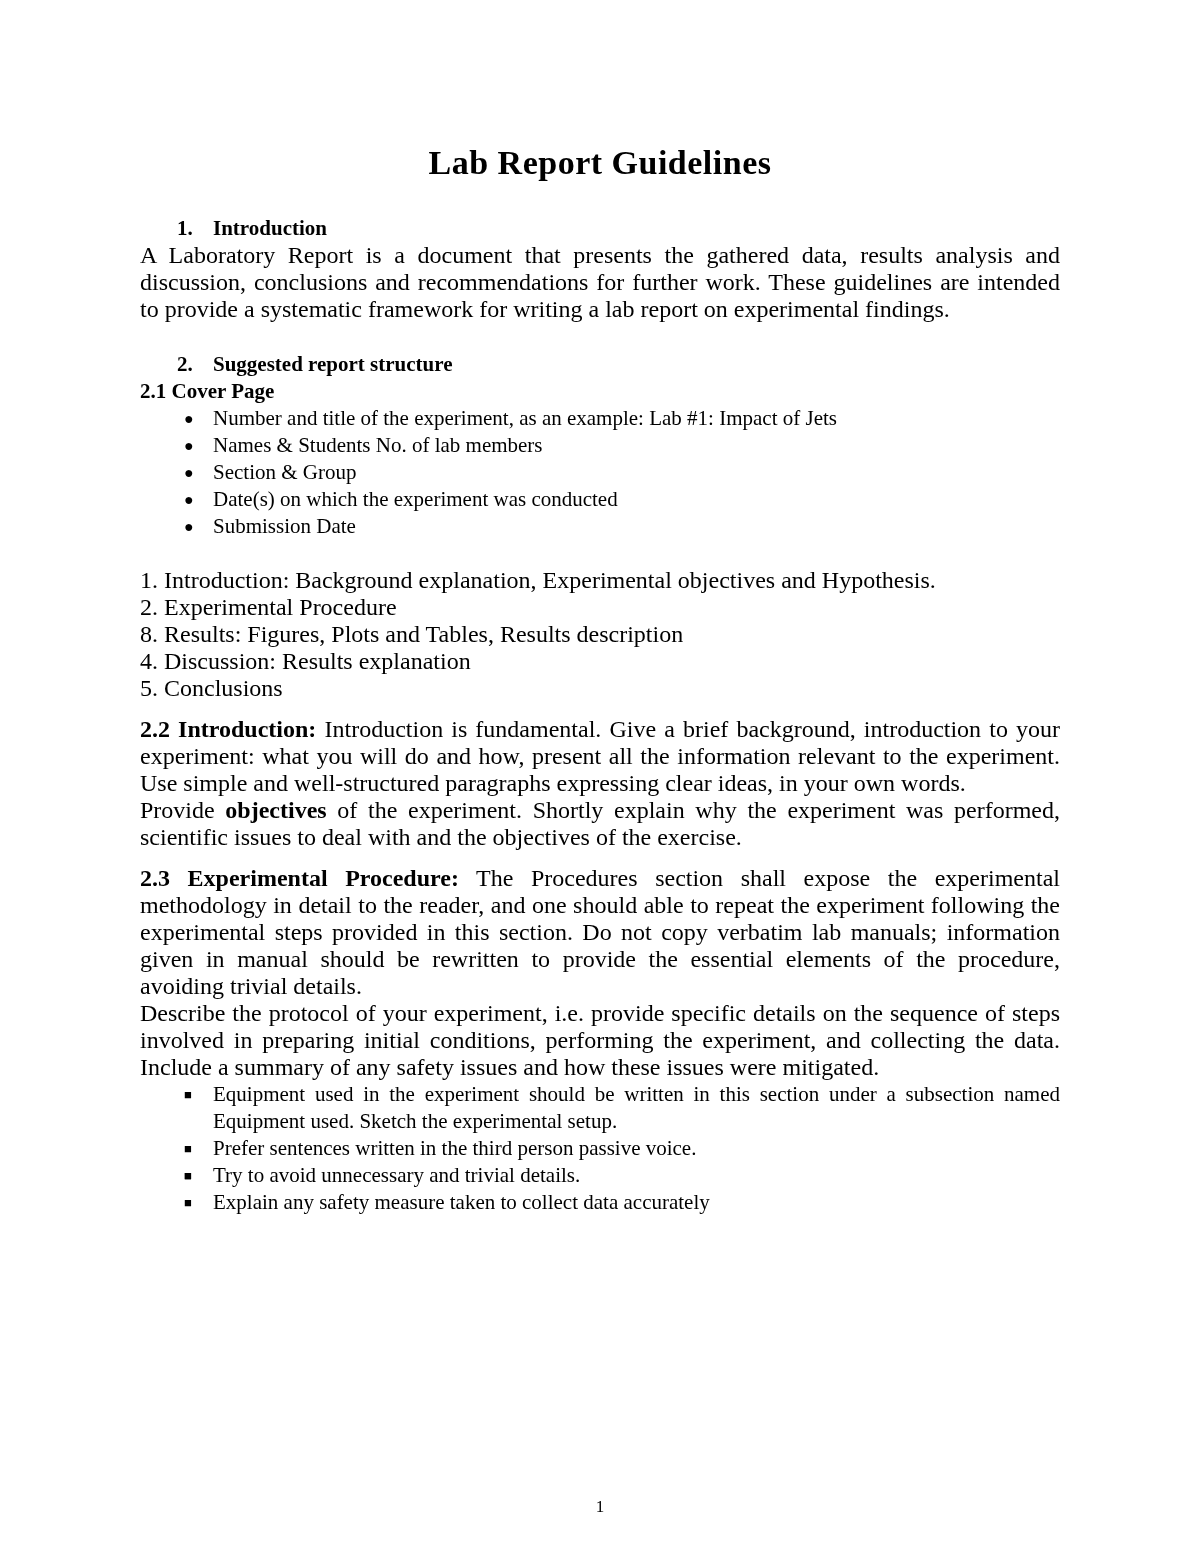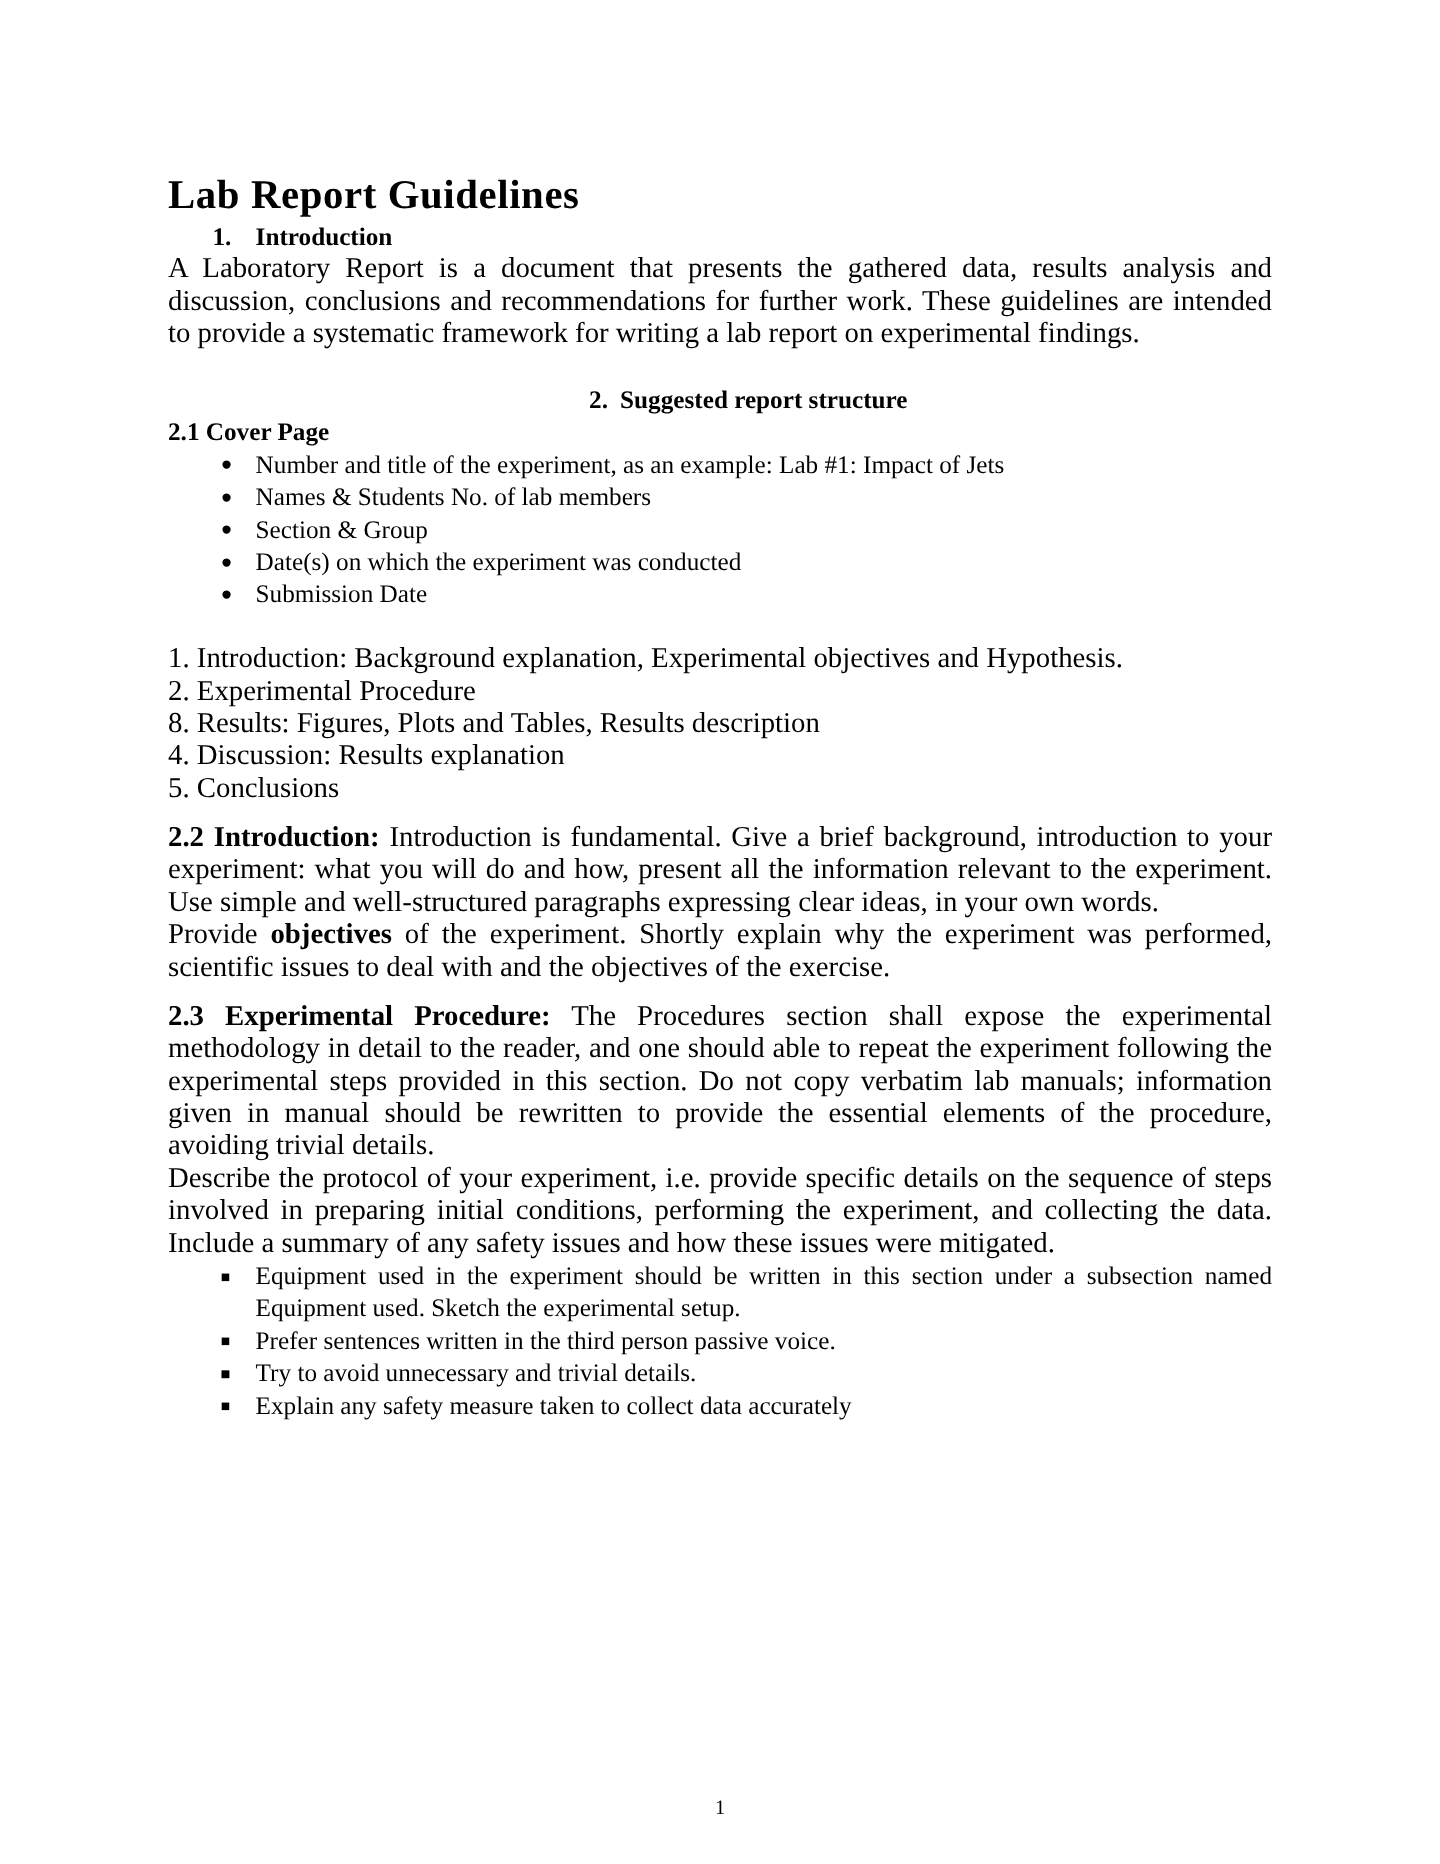--- a/index.html
+++ b/index.html
@@ -13,37 +13,38 @@
     overflow: hidden;
   }
   .page {
     position: absolute;
     top: 0; left: 0;
     width: 1200px;
     height: 1553px;
     padding: 142px 140px 0 140px;
   }
   .doc-title {
+    text-align: center;
     font-size: 34px;
     font-weight: bold;
     line-height: 42px;
     letter-spacing: 0.5px;
   }
   .num-heading {
     font-size: 21px;
     font-weight: bold;
     line-height: 27px;
     padding-left: 37px;
   }
   .num-heading .num {
     display: inline-block;
     width: 36px;
   }
-  .h-intro { }
-  .h-structure { margin-top: 28px; text-align: center; }
+  .h-intro { margin-top: 31px; }
+  .h-structure { margin-top: 28px; }
   p, .line {
     font-size: 24px;
     line-height: 27px;
   }
   .just { text-align: justify; }
   .sub-heading {
     font-size: 21px;
     font-weight: bold;
     line-height: 27px;
   }

